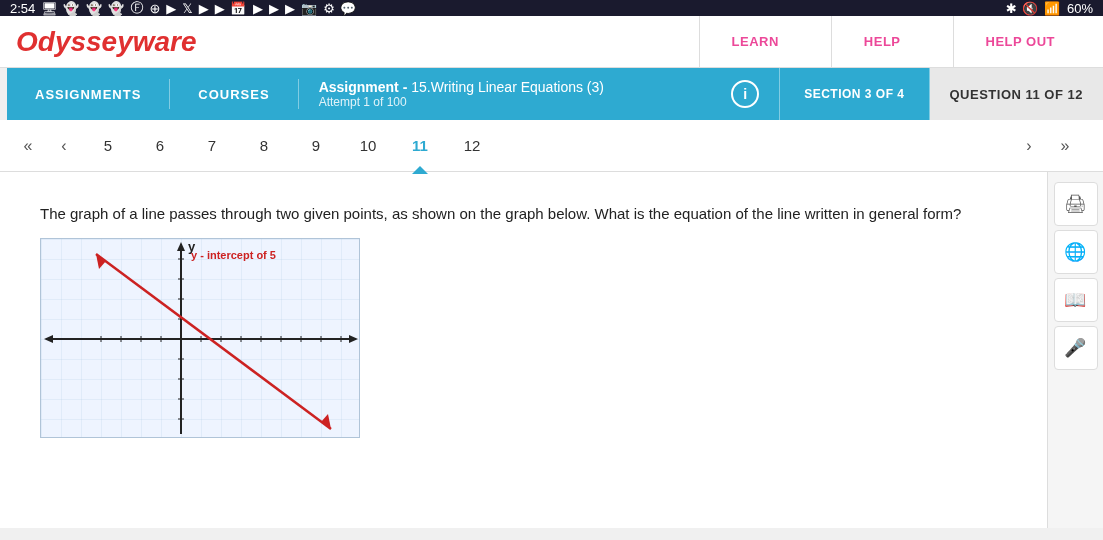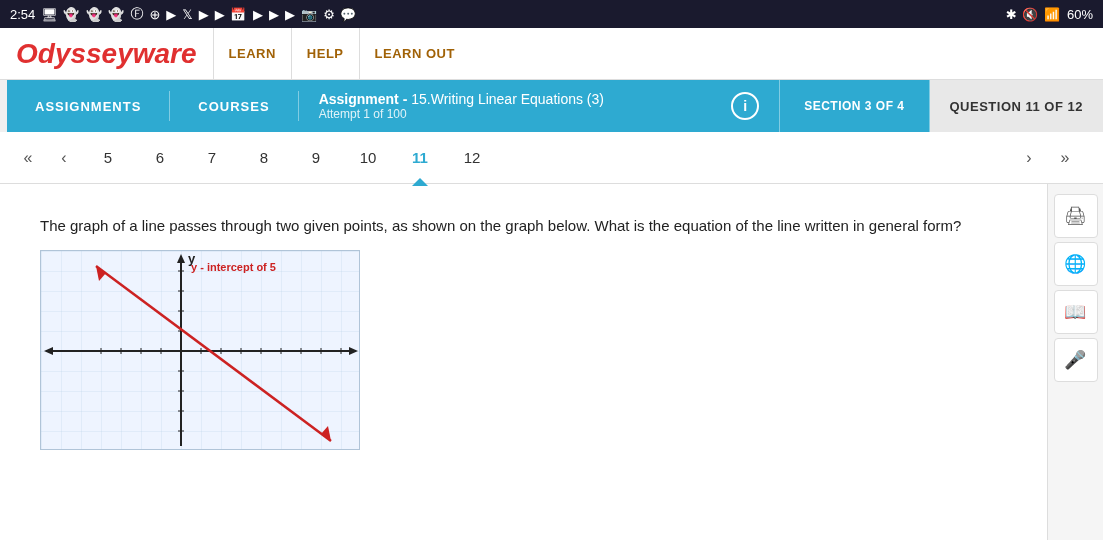--- a/index.html
+++ b/index.html
@@ -2,62 +2,64 @@
 <html><head>
   <meta charset="utf-8">
   <style>
     * { margin: 0; padding: 0; box-sizing: border-box; }
     body { font-family: Arial, sans-serif; background: #f0f0f0; width: 1103px; height: 540px; overflow: hidden; }
 
     
     .status-bar {
       background: #1a1a2e;
       color: white;
-      height: 28px;
+      height: 16px;
       display: flex;
       align-items: center;
       justify-content: space-between;
       padding: 0 10px;
       font-size: 13px;
     }
     .status-left { display: flex; align-items: center; gap: 6px; }
     .status-right { display: flex; align-items: center; gap: 6px; }
 
     
     .top-nav {
       background: white;
       height: 52px;
       display: flex;
       align-items: center;
+      justify-content: space-between;
       padding: 0 16px 0 0;
       border-bottom: 1px solid #ddd;
     }
     .logo {
       font-size: 28px;
       font-weight: 900;
       font-style: italic;
       color: #e03030;
       padding: 0 16px;
     }
     .top-nav-links {
       display: flex;
       align-items: center;
       gap: 0;
     }
     .top-nav-link {
-      padding: 0 15px;
+      padding: 0 32px;
       height: 52px;
       display: flex;
       align-items: center;
       font-size: 13px;
       font-weight: 600;
-      color: #a16207;
+      color: #ec4899;
       cursor: pointer;
       border-left: 1px solid #ddd;
       letter-spacing: 0.5px;
+      margin-left: 20px;
     }
 
     
     .header-bar {
       background: #2eaad1;
       height: 52px;
       display: flex;
       align-items: center;
       color: white;
       margin-left: 7px;
@@ -274,21 +276,21 @@
     <span>📶</span>
     <span>60%</span>
   </div>
 </div>
 
 <div class="top-nav">
   <div class="logo" style="font-style: italic; background: none;">Odysseyware</div>
   <div class="top-nav-links">
     <div class="top-nav-link">LEARN</div>
     <div class="top-nav-link">HELP</div>
-    <div class="top-nav-link">LEARN OUT</div>
+    <div class="top-nav-link">HELP OUT</div>
   </div>
 </div>
 
 <div class="header-bar">
   <div class="header-tab">ASSIGNMENTS</div>
   <div class="header-separator"></div>
   <div class="header-tab">COURSES</div>
   <div class="header-separator"></div>
   <div class="assignment-info">
     <div class="assignment-title">

